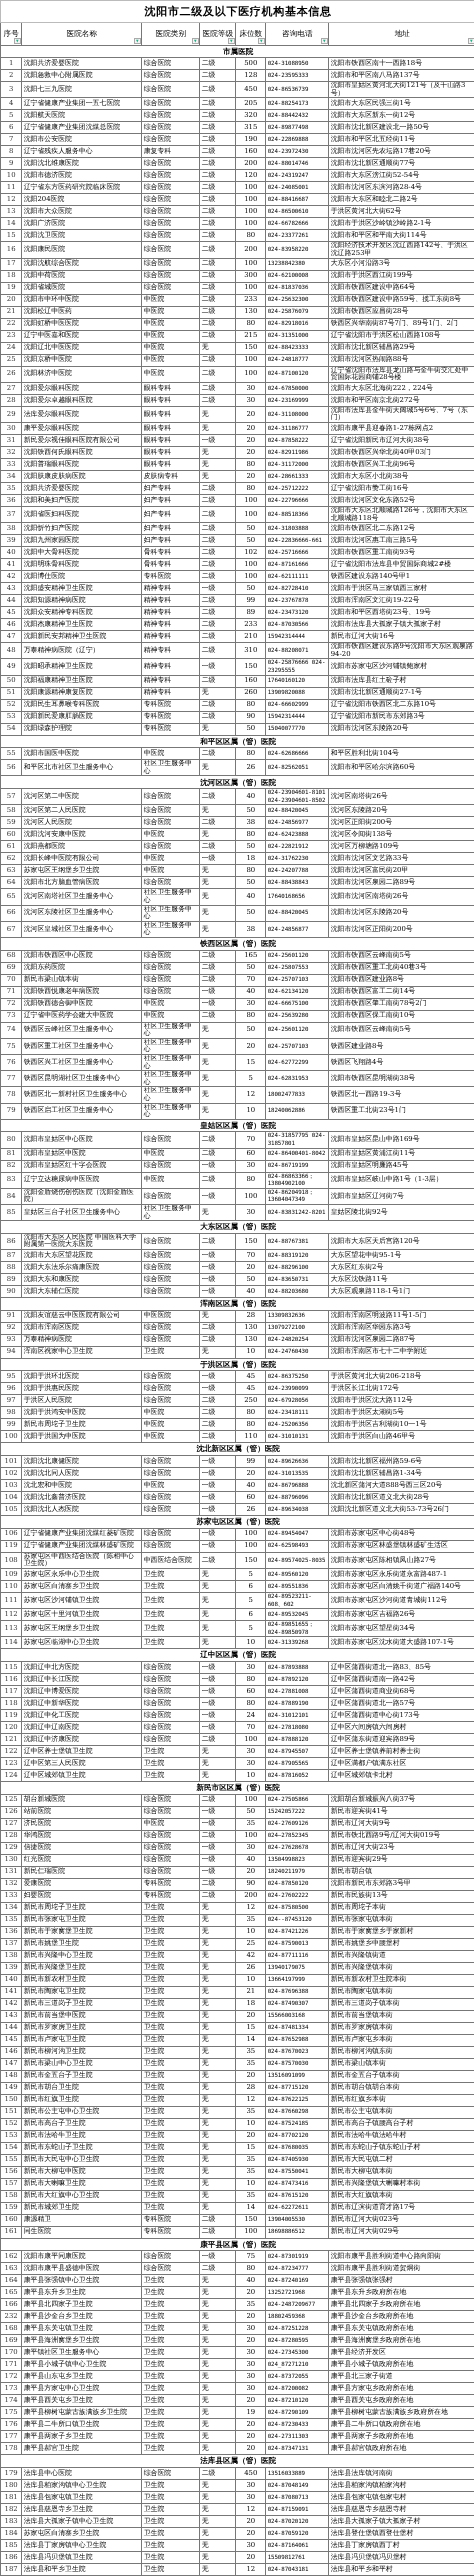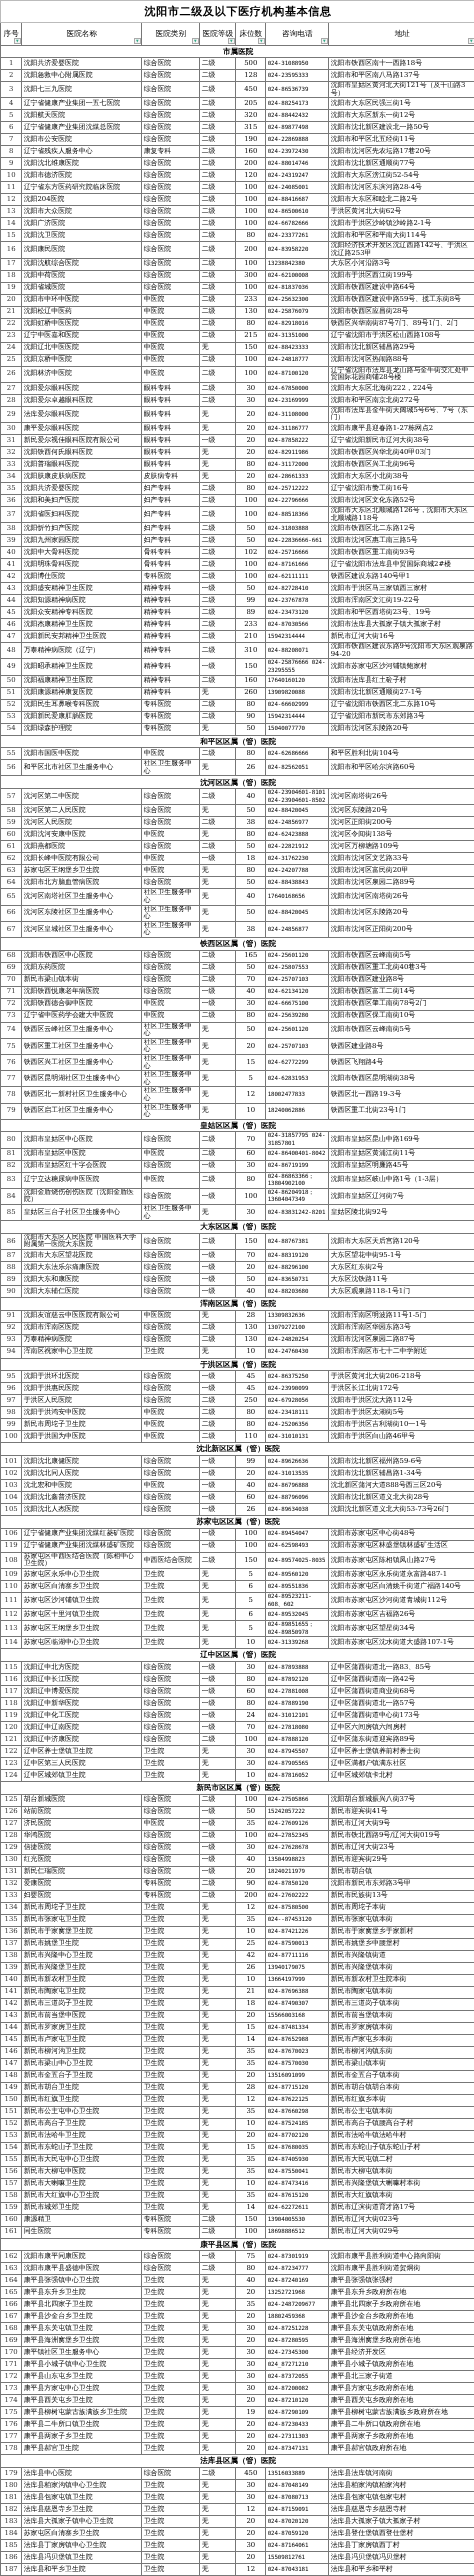--- a/index.html
+++ b/index.html
@@ -1571,21 +1571,21 @@
       <tr>
         <td class="no">166</td>
         <td class="name">康平县北四家子卫生院</td>
         <td class="cat">卫生院</td>
         <td class="lvl">无</td>
         <td class="beds">35</td>
         <td class="phone">024-2487209677</td>
         <td class="addr">康平县北四家子乡政府所在地</td>
       </tr>
       <tr>
-        <td class="no">167</td>
+        <td class="no">232</td>
         <td class="name">康平县沙金台乡卫生院</td>
         <td class="cat">卫生院</td>
         <td class="lvl">无</td>
         <td class="beds">20</td>
         <td class="phone">18802459368</td>
         <td class="addr">康平县沙金台乡政府所在地</td>
       </tr>
       <tr>
         <td class="no">168</td>
         <td class="name">康平县东关屯镇卫生院</td>

